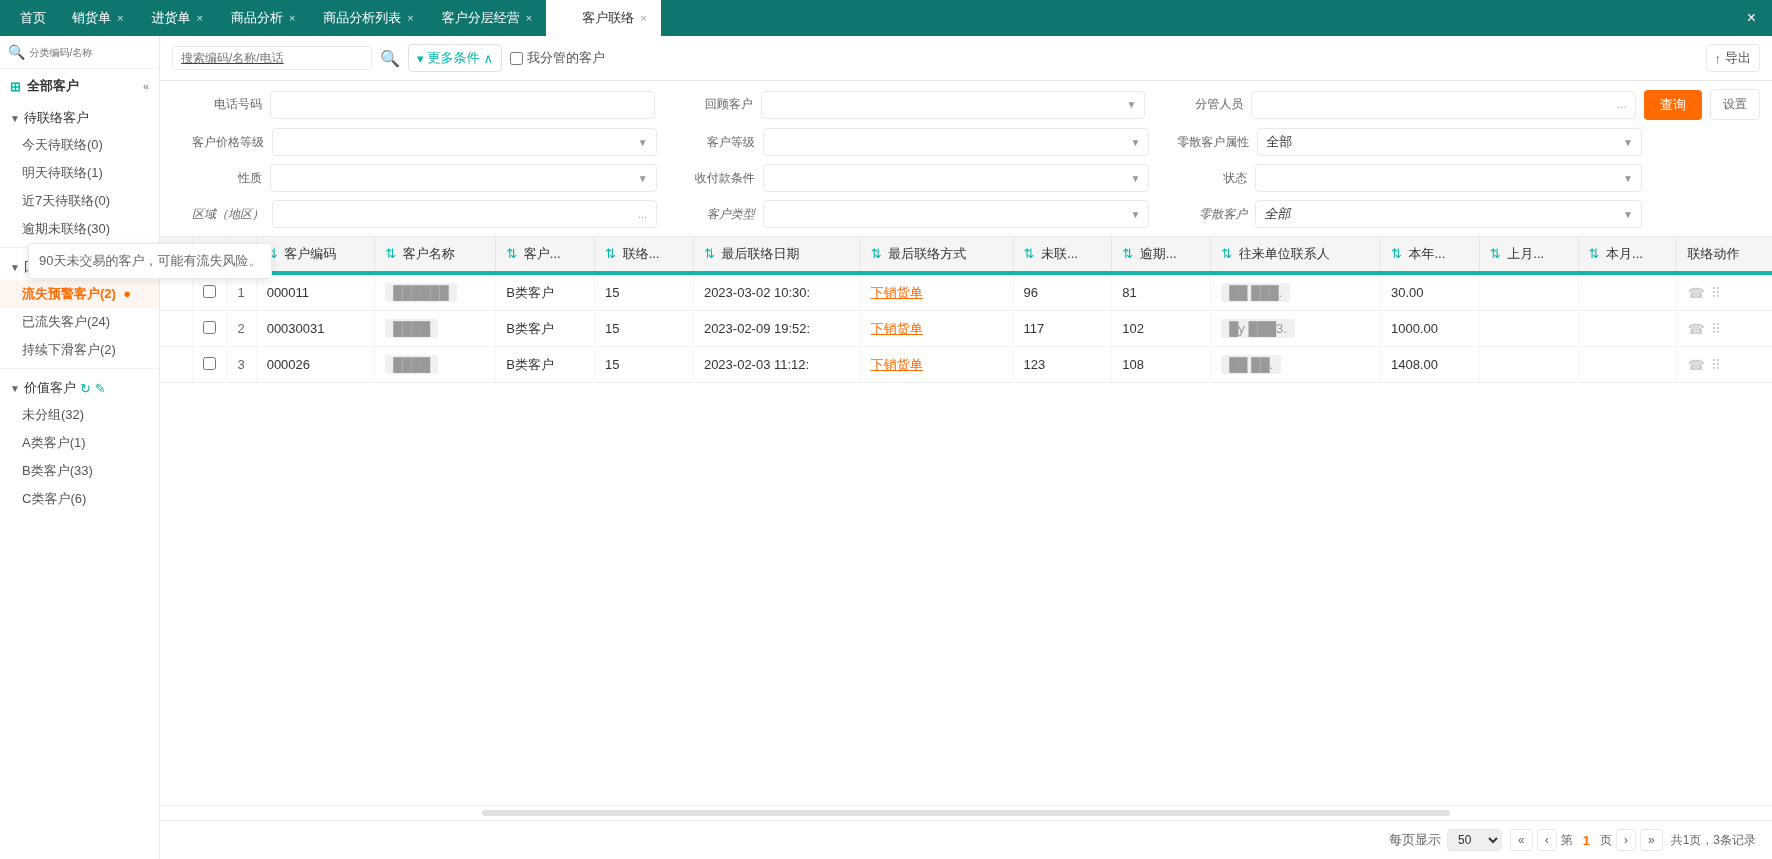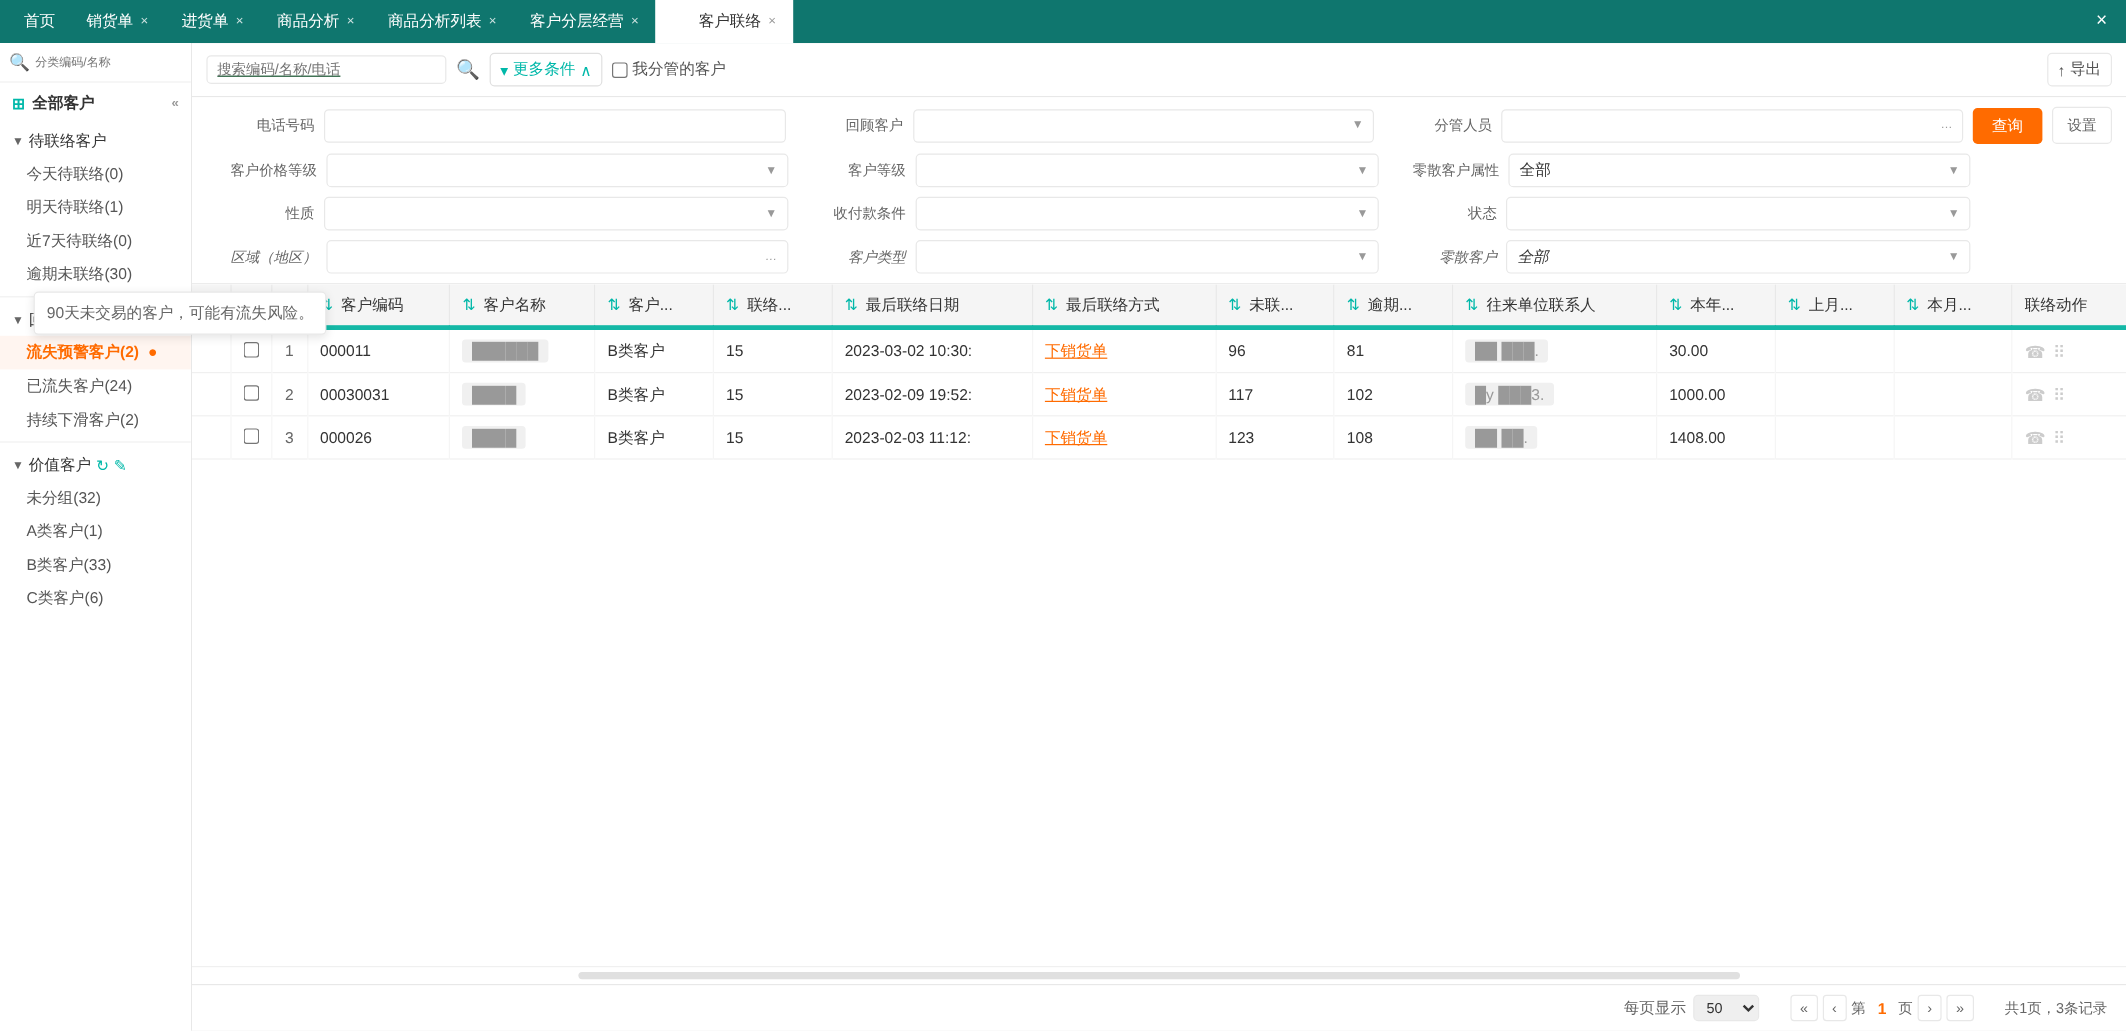--- a/index.html
+++ b/index.html
@@ -370,21 +370,21 @@
     }
 
     
     .pagination-bar {
       background: #fff;
       border-top: 1px solid #e8e8e8;
       padding: 8px 16px;
       display: flex;
       align-items: center;
       justify-content: flex-end;
-      gap: 26px;
+      gap: 8px;
       flex-shrink: 0;
     }
     .pagination-bar .per-page {
       display: flex;
       align-items: center;
       gap: 6px;
       color: #666;
       font-size: 12px;
     }
     .per-page-select {

